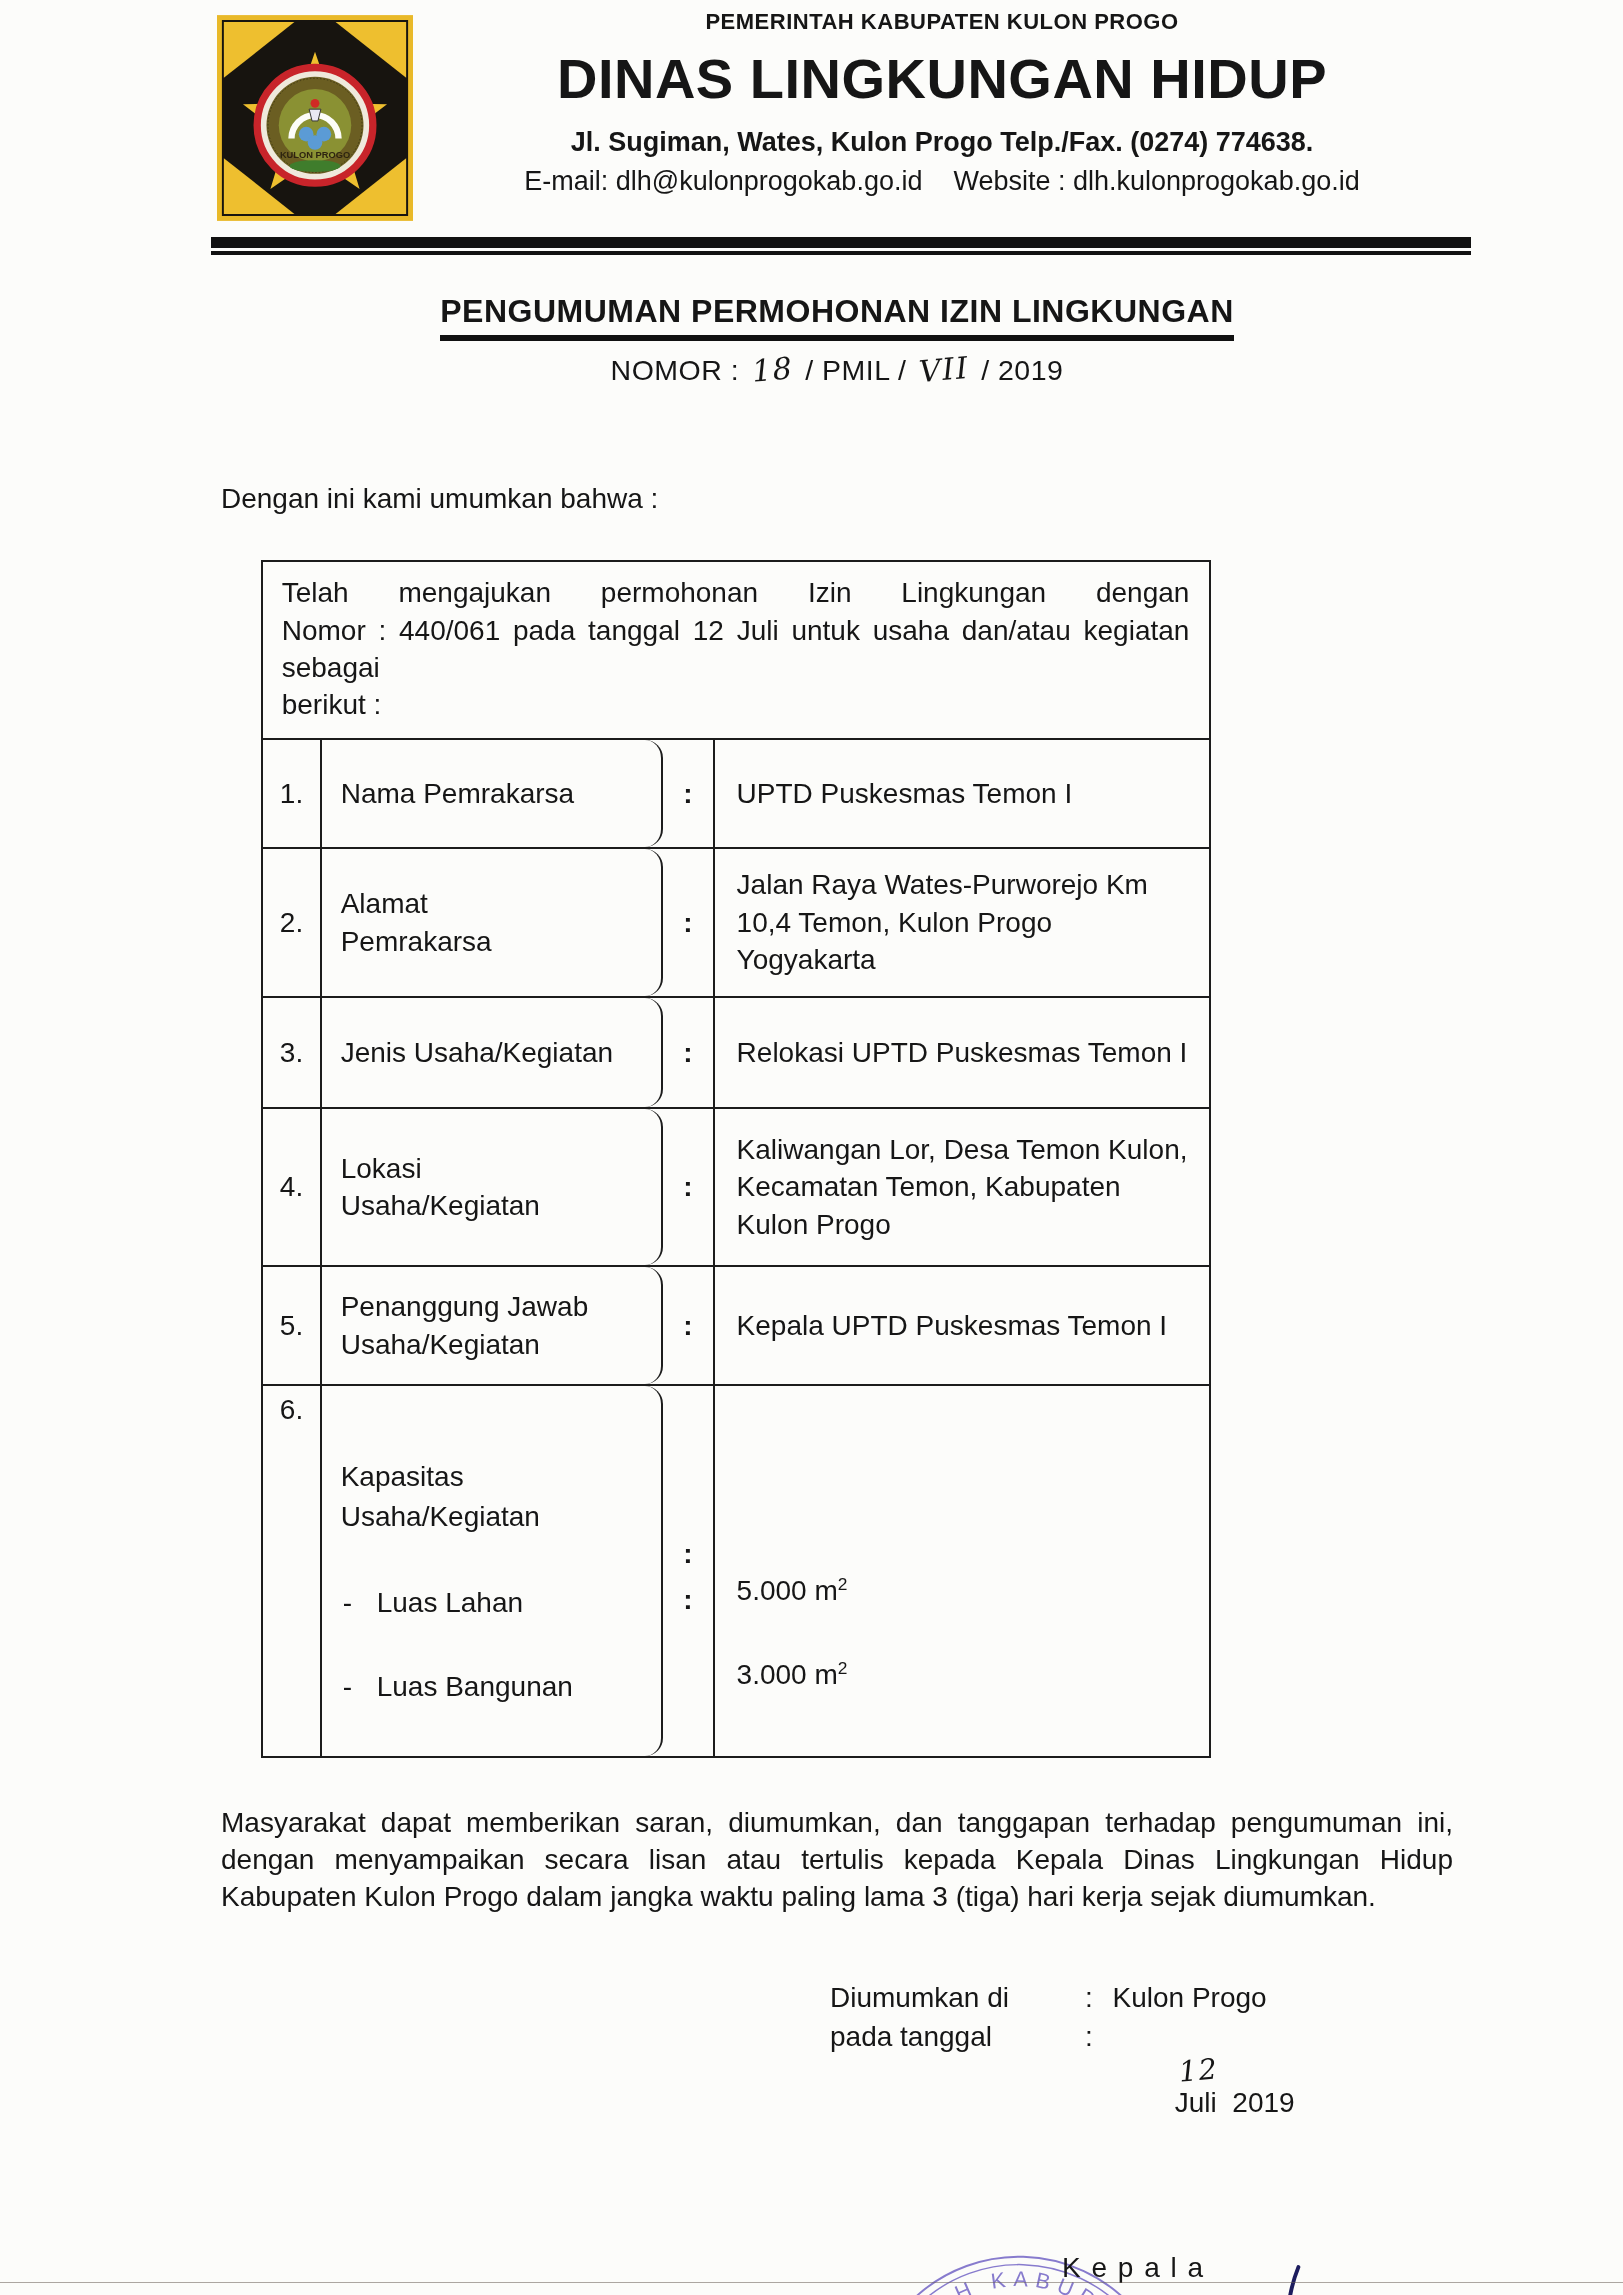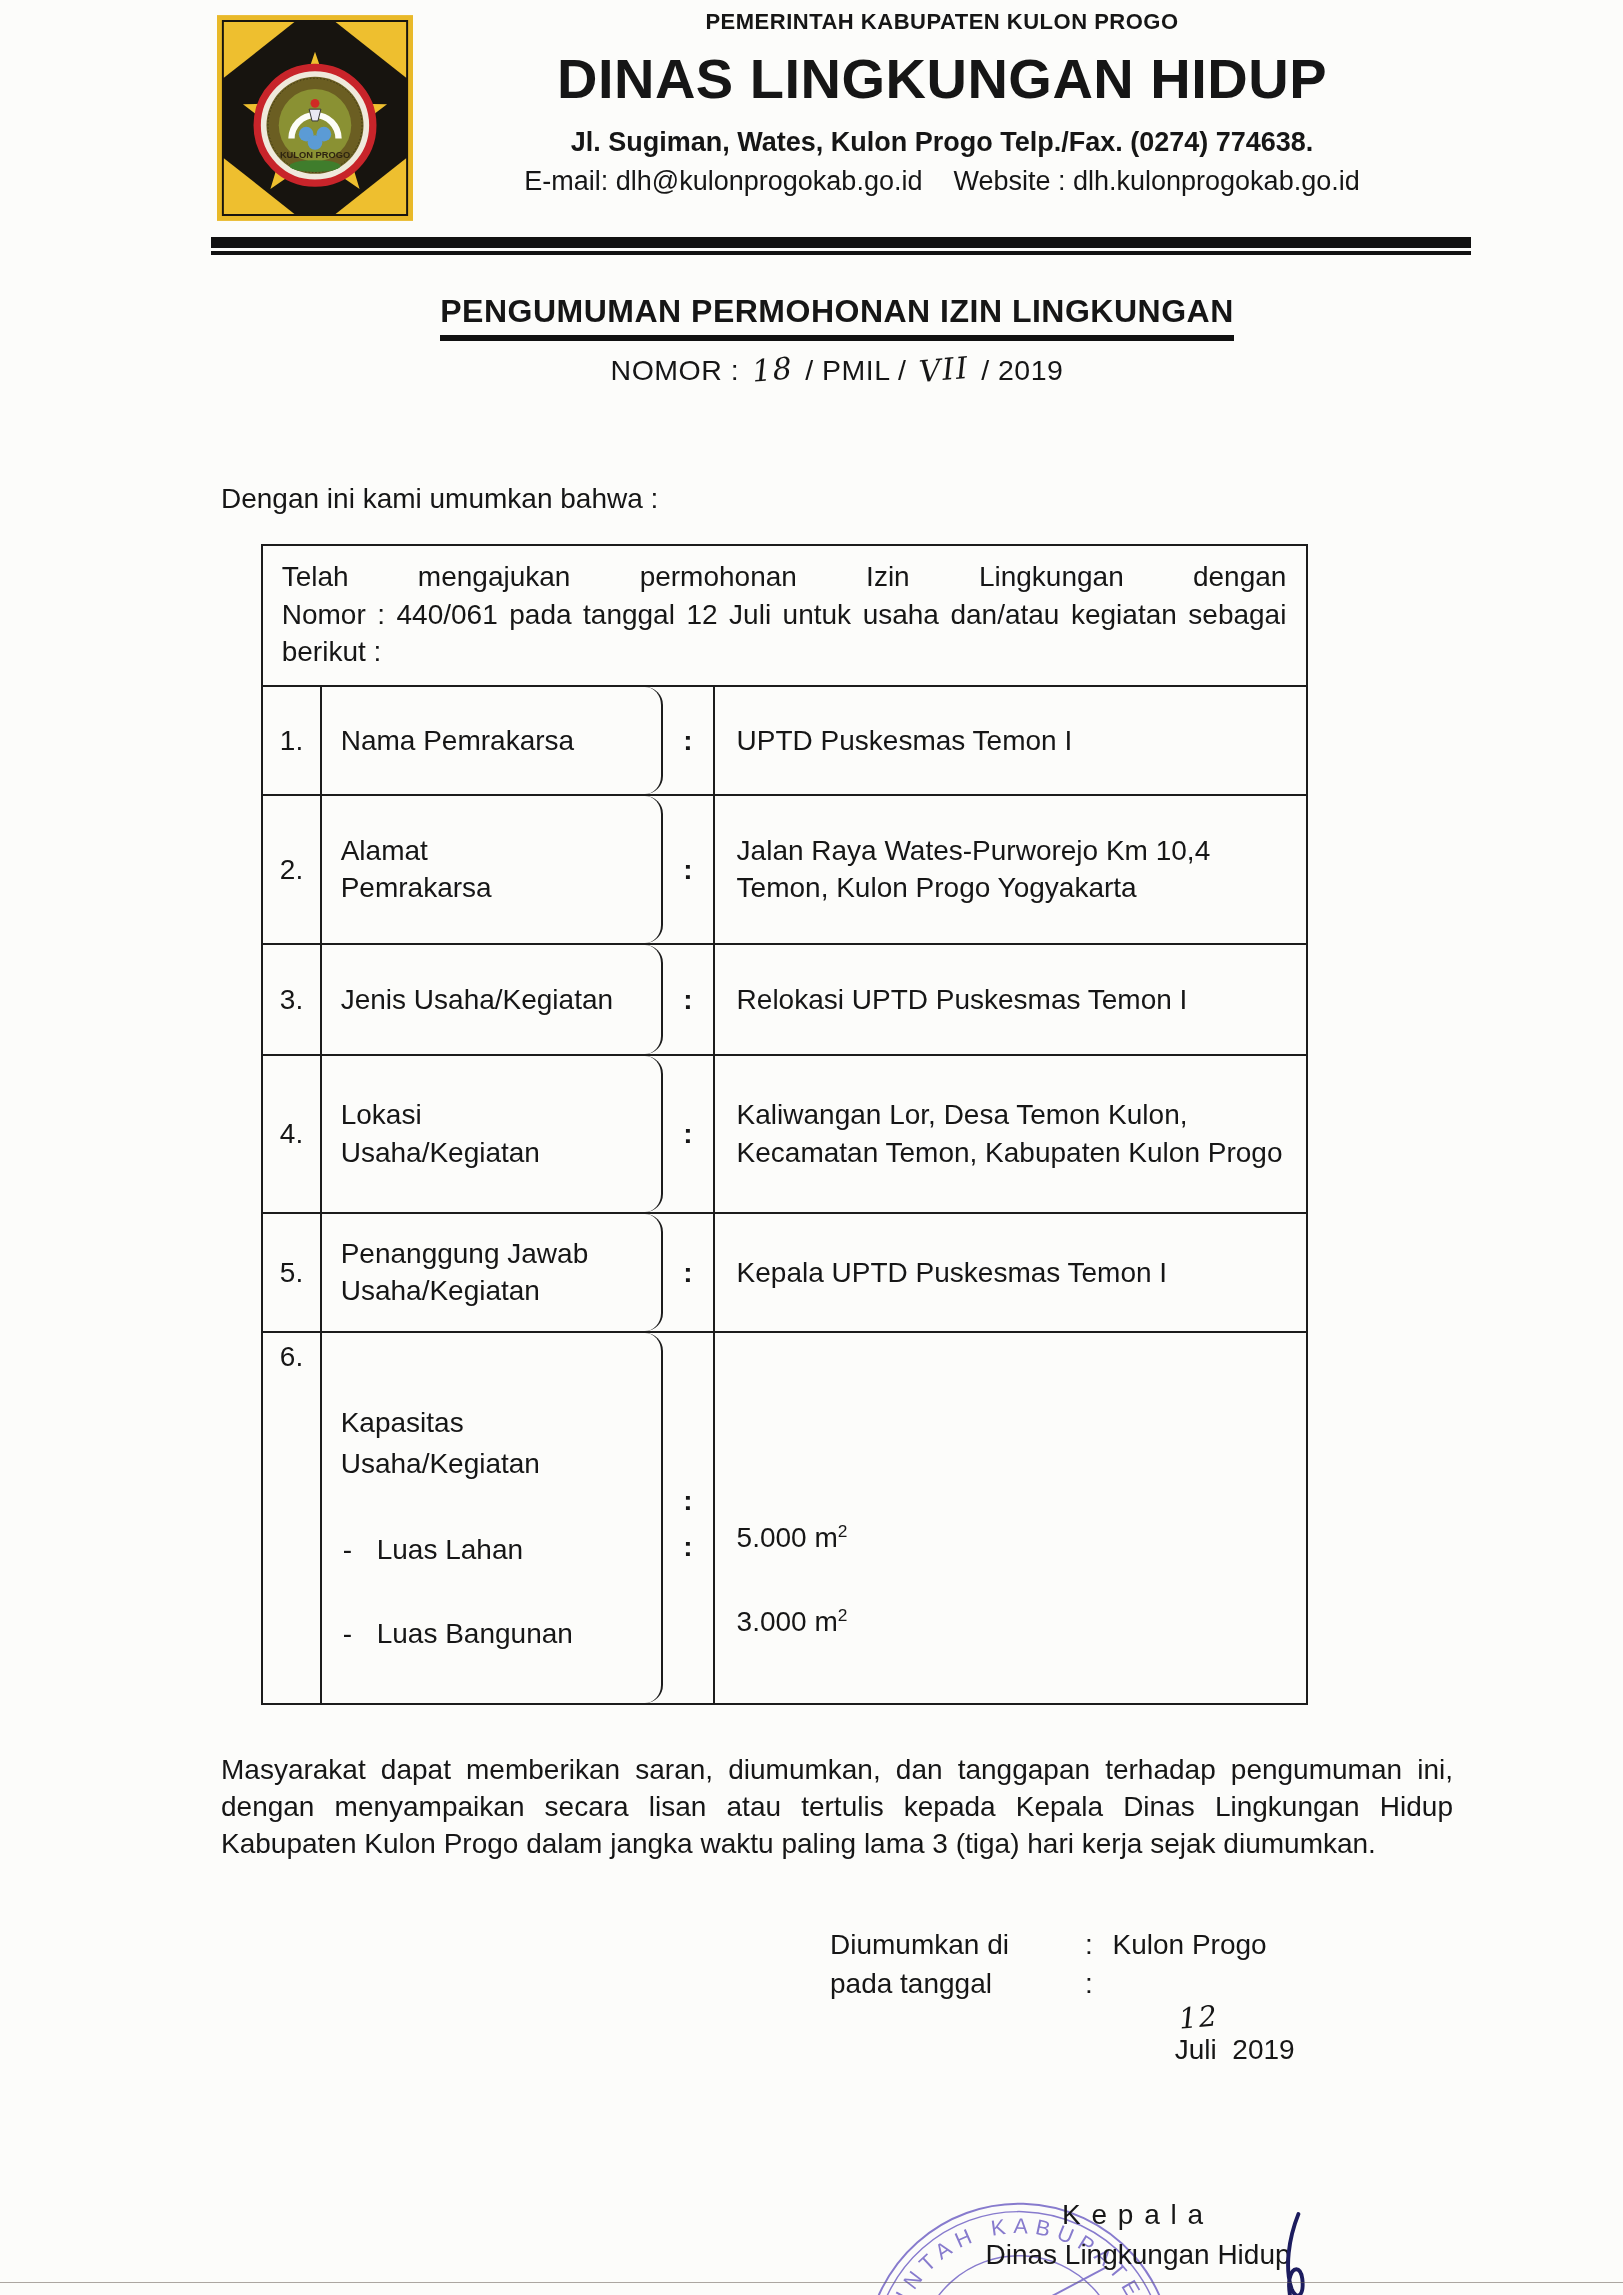--- a/index.html
+++ b/index.html
@@ -26,21 +26,21 @@
   
   main{padding:0 171px 0 221px;}
   .title-block{margin-top:38px;text-align:center;}
   .doc-title{display:inline-block;font-size:32px;font-weight:bold;letter-spacing:0.5px;
              border-bottom:6.9px solid #111;padding-bottom:4.9px;}
   .nomor-line{margin-top:10.8px;font-size:28.5px;letter-spacing:0.5px;}
   .hand{font-family:"DejaVu Serif", serif;font-style:italic;display:inline-block;
         transform:rotate(-5deg);font-size:1.06em;letter-spacing:1.5px;padding:0 3.9px;}
   .intro{margin-top:96px;font-size:28px;}
   
-  .ann-table{margin:29px 0 0 40px;width:1047px;border:2.9px solid #1c1c1c;box-sizing:border-box;}
+  .ann-table{margin:45px 0 0 40px;width:950px;border:2.9px solid #1c1c1c;box-sizing:border-box;}
   .t-row{display:grid;grid-template-columns:59px 341px 52px 1fr;border-top:2.5px solid #1c1c1c;
          font-size:28px;line-height:1.34;}
   .t-row.first{border-top:none;}
   .cell{box-sizing:border-box;display:flex;align-items:center;}
   .c-no{justify-content:center;border-right:2px solid #1c1c1c;padding:6.9px 0;}
   .c-label{border-right:2px solid #1c1c1c;padding:12.8px 9.8px 12.8px 18.7px;white-space:pre-line;border-radius:18px;}
   .c-colon{justify-content:center;border-right:2px solid #1c1c1c;font-weight:bold;}
   .c-value{padding:12.8px 14.7px 12.8px 21.6px;white-space:pre-line;}
   .preamble-cell{padding:12.8px 19.6px 14.7px 18.7px;font-size:28px;line-height:1.33;}
   .just{text-align:justify;text-align-last:justify;}

